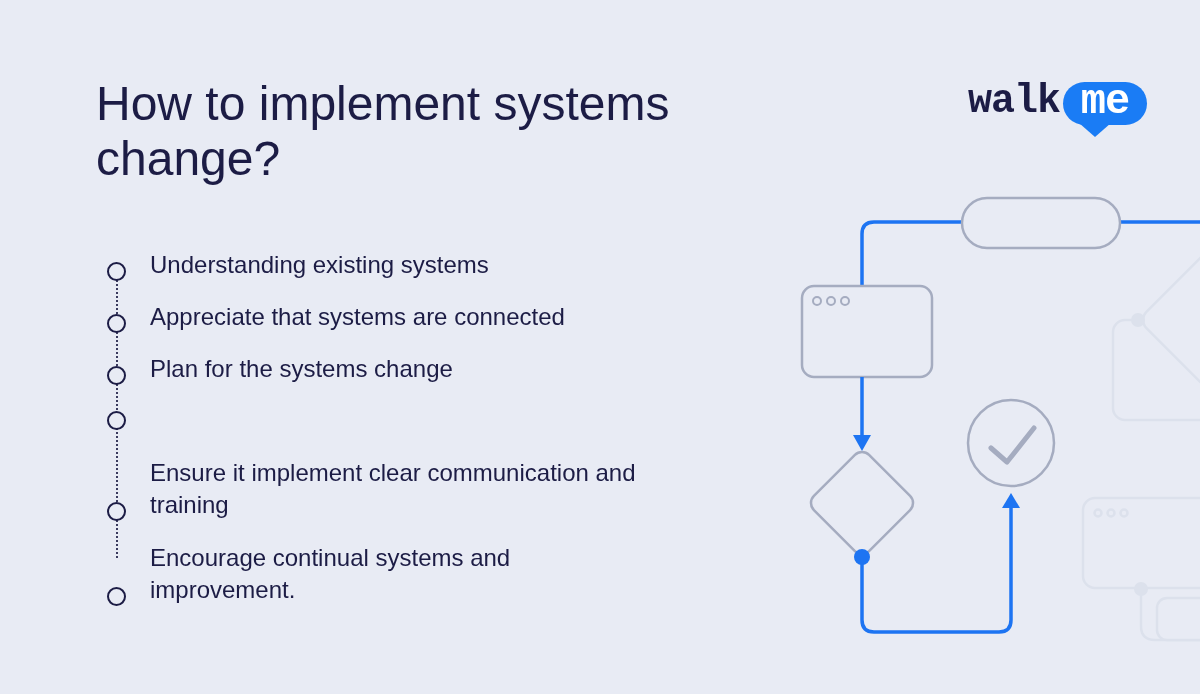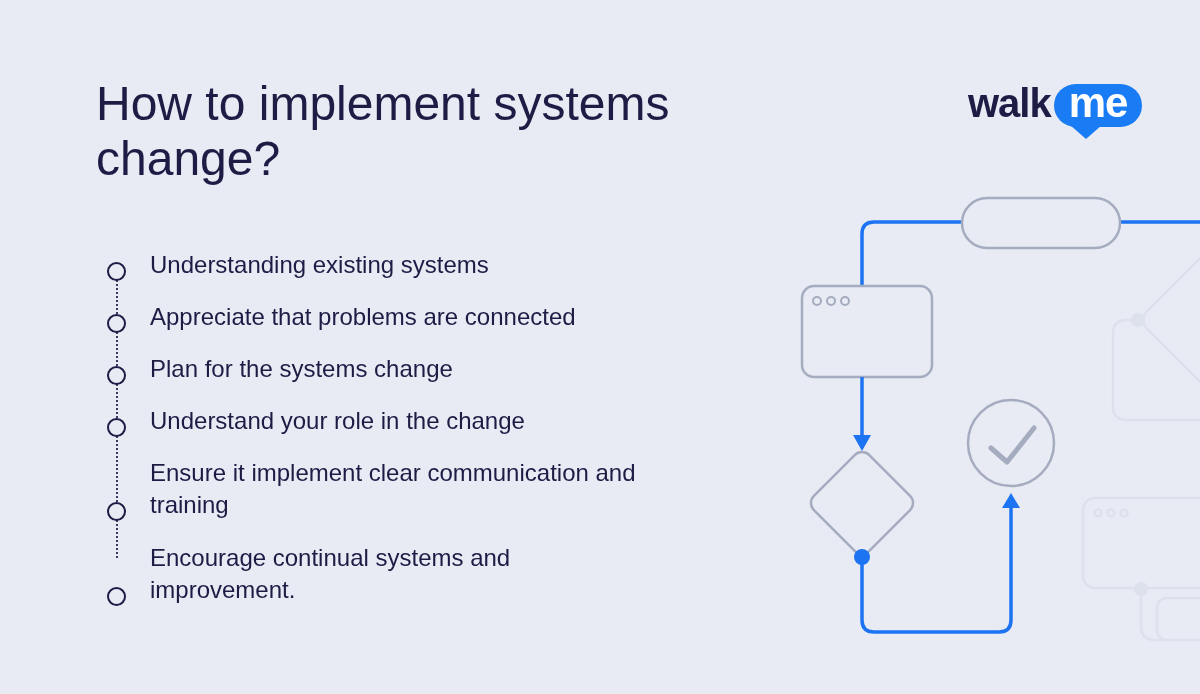--- a/index.html
+++ b/index.html
@@ -17,21 +17,21 @@
   .canvas{
     position:relative;width:1200px;height:694px;
     background:var(--bg);
   }
   .page-title{
     position:absolute;left:96px;top:76px;
     font-size:48px;line-height:55px;font-weight:400;
     color:var(--navy);white-space:pre-line;letter-spacing:0;
   }
   
-  .logo{position:absolute;left:968px;top:82px;display:flex;align-items:center;height:46px;}
+  .logo{position:absolute;left:968px;top:82px;display:flex;height:46px;font-family:Liberation Mono, monospace;}
   .logo-walk{
     font-weight:700;font-size:40px;line-height:1;color:var(--navy);
     letter-spacing:-1px;padding-bottom:4px;
   }
   .logo-bubble{
     position:relative;margin-left:3px;height:43px;min-width:84px;
     background:var(--brand);border-radius:22px;
     display:flex;align-items:center;justify-content:center;padding:0 15px 4px 15px;
   }
   .logo-me{font-weight:700;font-size:42px;line-height:1;color:var(--white);letter-spacing:-1px;}
@@ -88,29 +88,28 @@
 
   <div class="checklist">
     <div class="connector"></div>
 
     <div class="check-item ci-0">
       <span class="bullet"></span>
       <span class="item-text">Understanding existing systems</span>
     </div>
     <div class="check-item ci-1">
       <span class="bullet"></span>
-      <span class="item-text">Appreciate that problems are connected</span>
+      <span class="item-text">Appreciate that systems are connected</span>
     </div>
     <div class="check-item ci-2">
       <span class="bullet"></span>
       <span class="item-text">Plan for the systems change</span>
     </div>
     <div class="check-item ci-3">
       <span class="bullet"></span>
-      <span class="item-text">Understand your role in the change</span>
     </div>
     <div class="check-item ci-4">
       <span class="bullet"></span>
       <span class="item-text">Ensure it implement clear communication and
 training</span>
     </div>
     <div class="check-item ci-5">
       <span class="bullet"></span>
       <span class="item-text">Encourage continual systems and
 improvement.</span>

